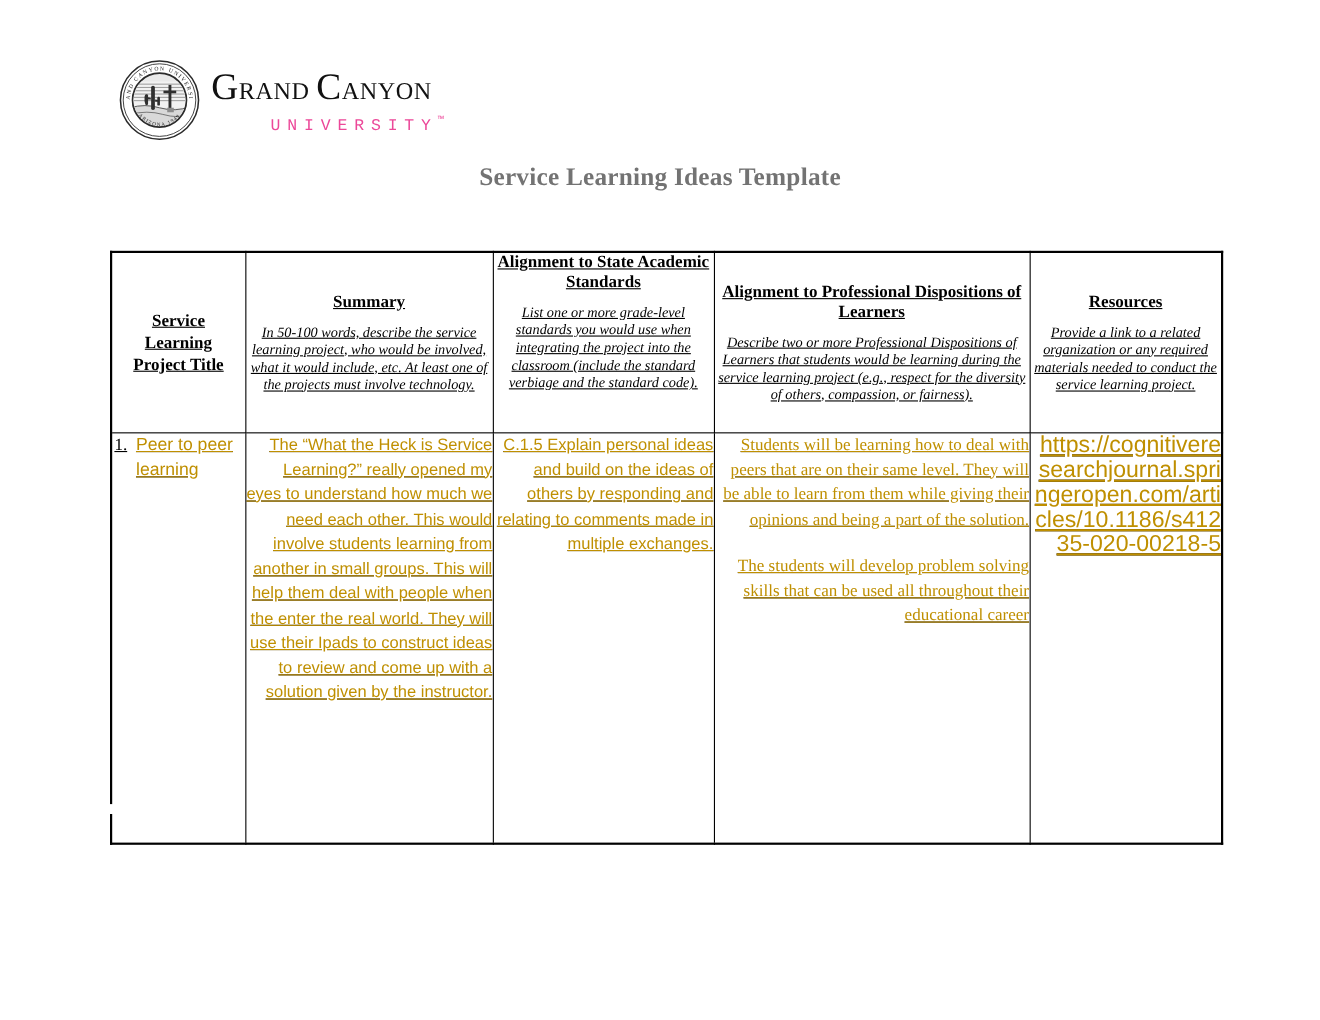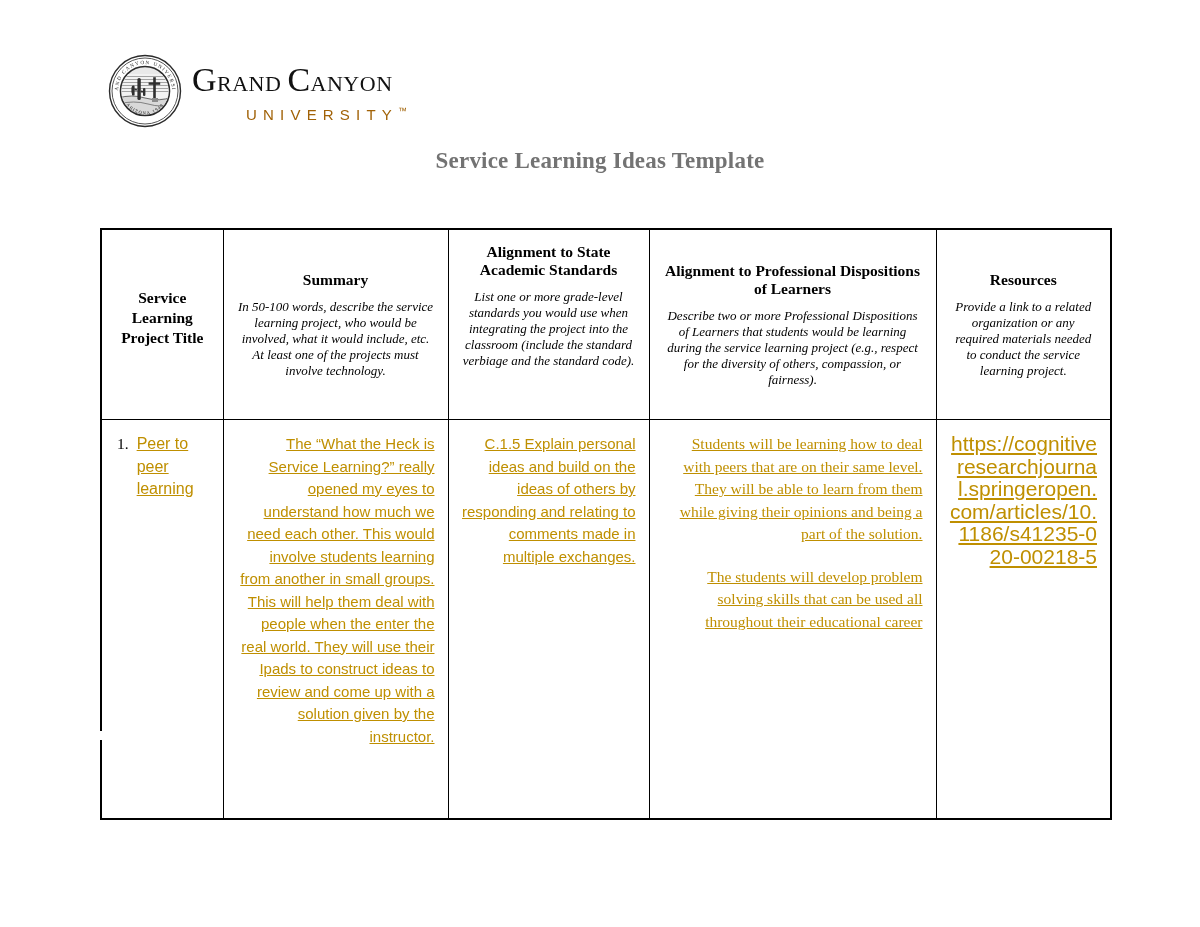--- a/index.html
+++ b/index.html
@@ -50,25 +50,25 @@
     font-family: "Liberation Serif", serif;
     font-size: 34px;
     line-height: 36px;
     letter-spacing: 0.5px;
     color: #111111;
     white-space: nowrap;
   }
   .wordmark .line1 .cap { font-size: 34px; }
   .wordmark .line1 .sm  { font-size: 22px; }
   .wordmark .line2 {
-    font-family: Liberation Sans, sans-serif;
+    font-family: Liberation Mono, monospace;
     font-size: 15px;
     line-height: 18px;
     letter-spacing: 6.2px;
-    color: #a16207;
+    color: #ec4899;
     padding-left: 54px;
     white-space: nowrap;
     position: relative;
   }
   .wordmark .line2 .tm {
     font-size: 9px;
     letter-spacing: 0;
     vertical-align: 6px;
   }
 
@@ -95,21 +95,22 @@
   }
   table.main {
     border-collapse: collapse;
     table-layout: fixed;
     width: 1010px;
     border: 2px solid #000000;
   }
   table.main td {
     border: 1.5px solid #000000;
     vertical-align: top;
-    padding: 13px;
+    padding: 0;
+    text-decoration: underline;
   }
 
   .c1 { width: 122px; }
   .c2 { width: 225px; }
   .c3 { width: 201px; }
   .c4 { width: 287px; }
   .c5 { width: 175px; }
 
   
   .hd {

